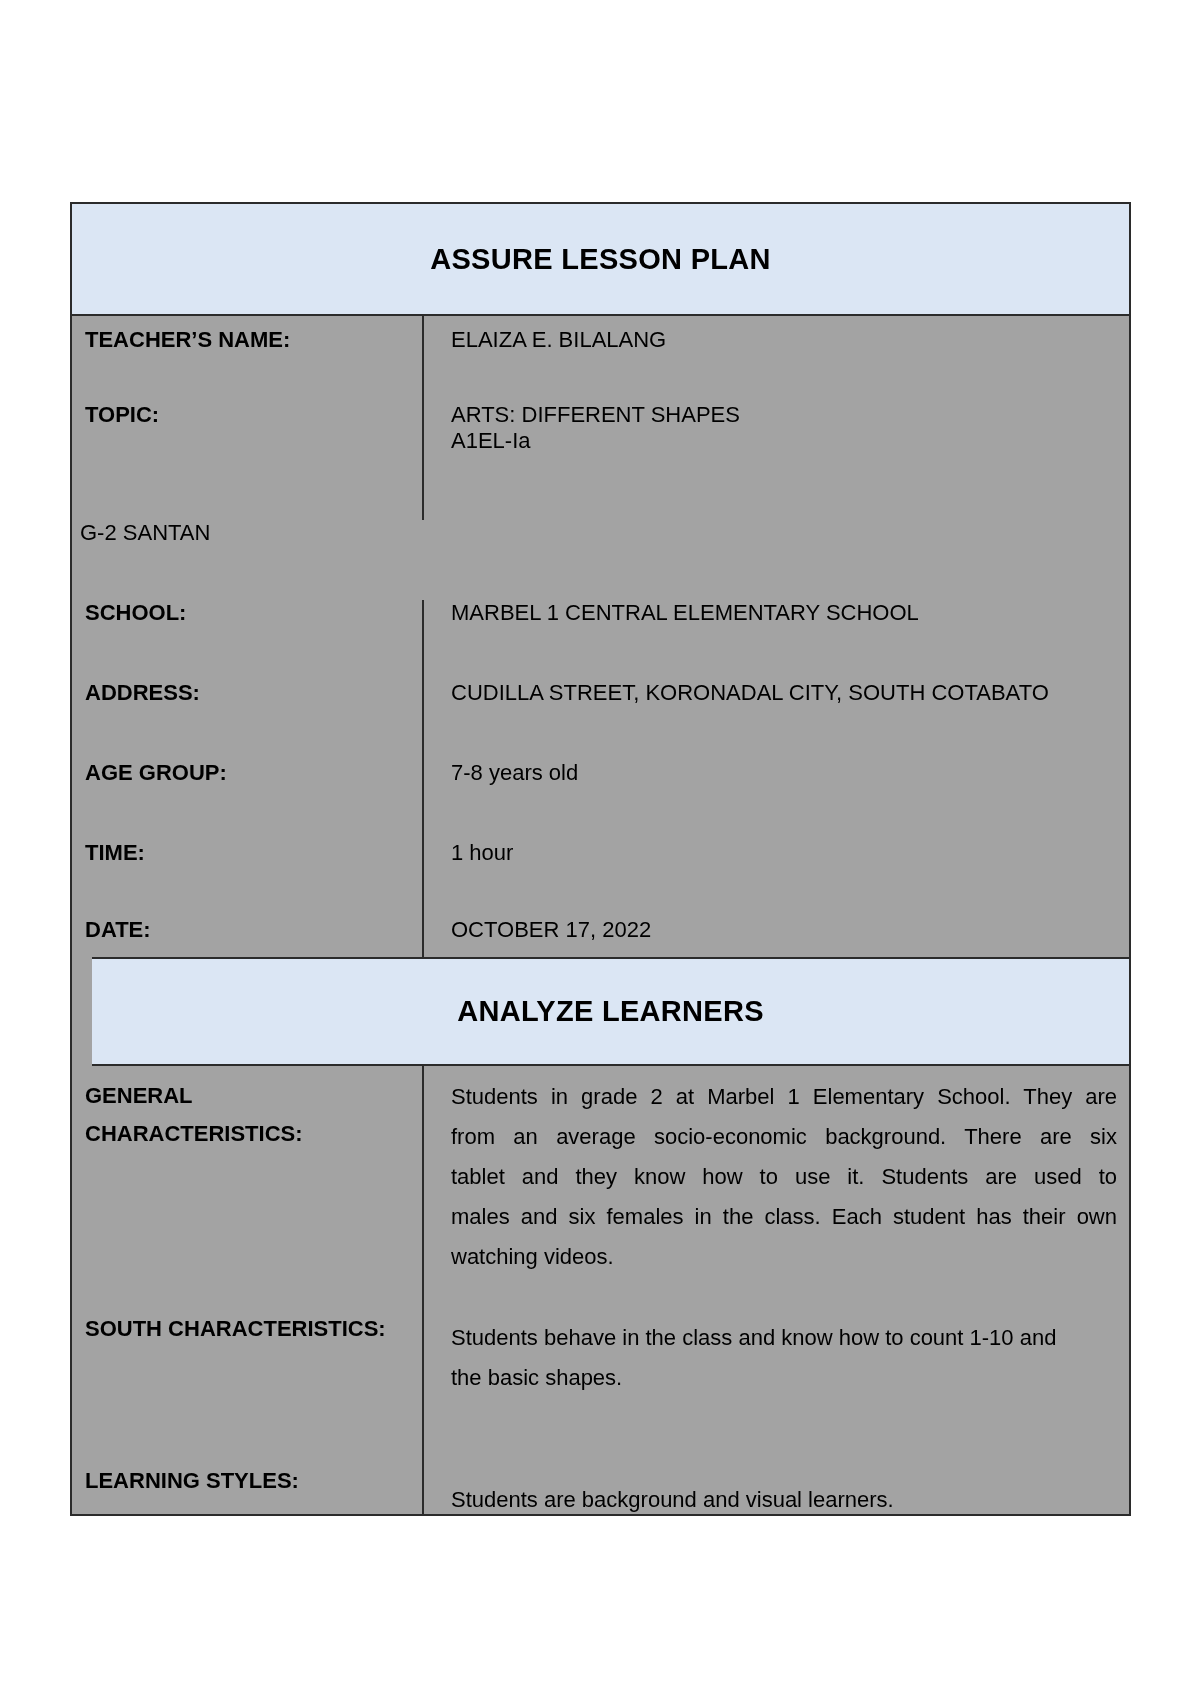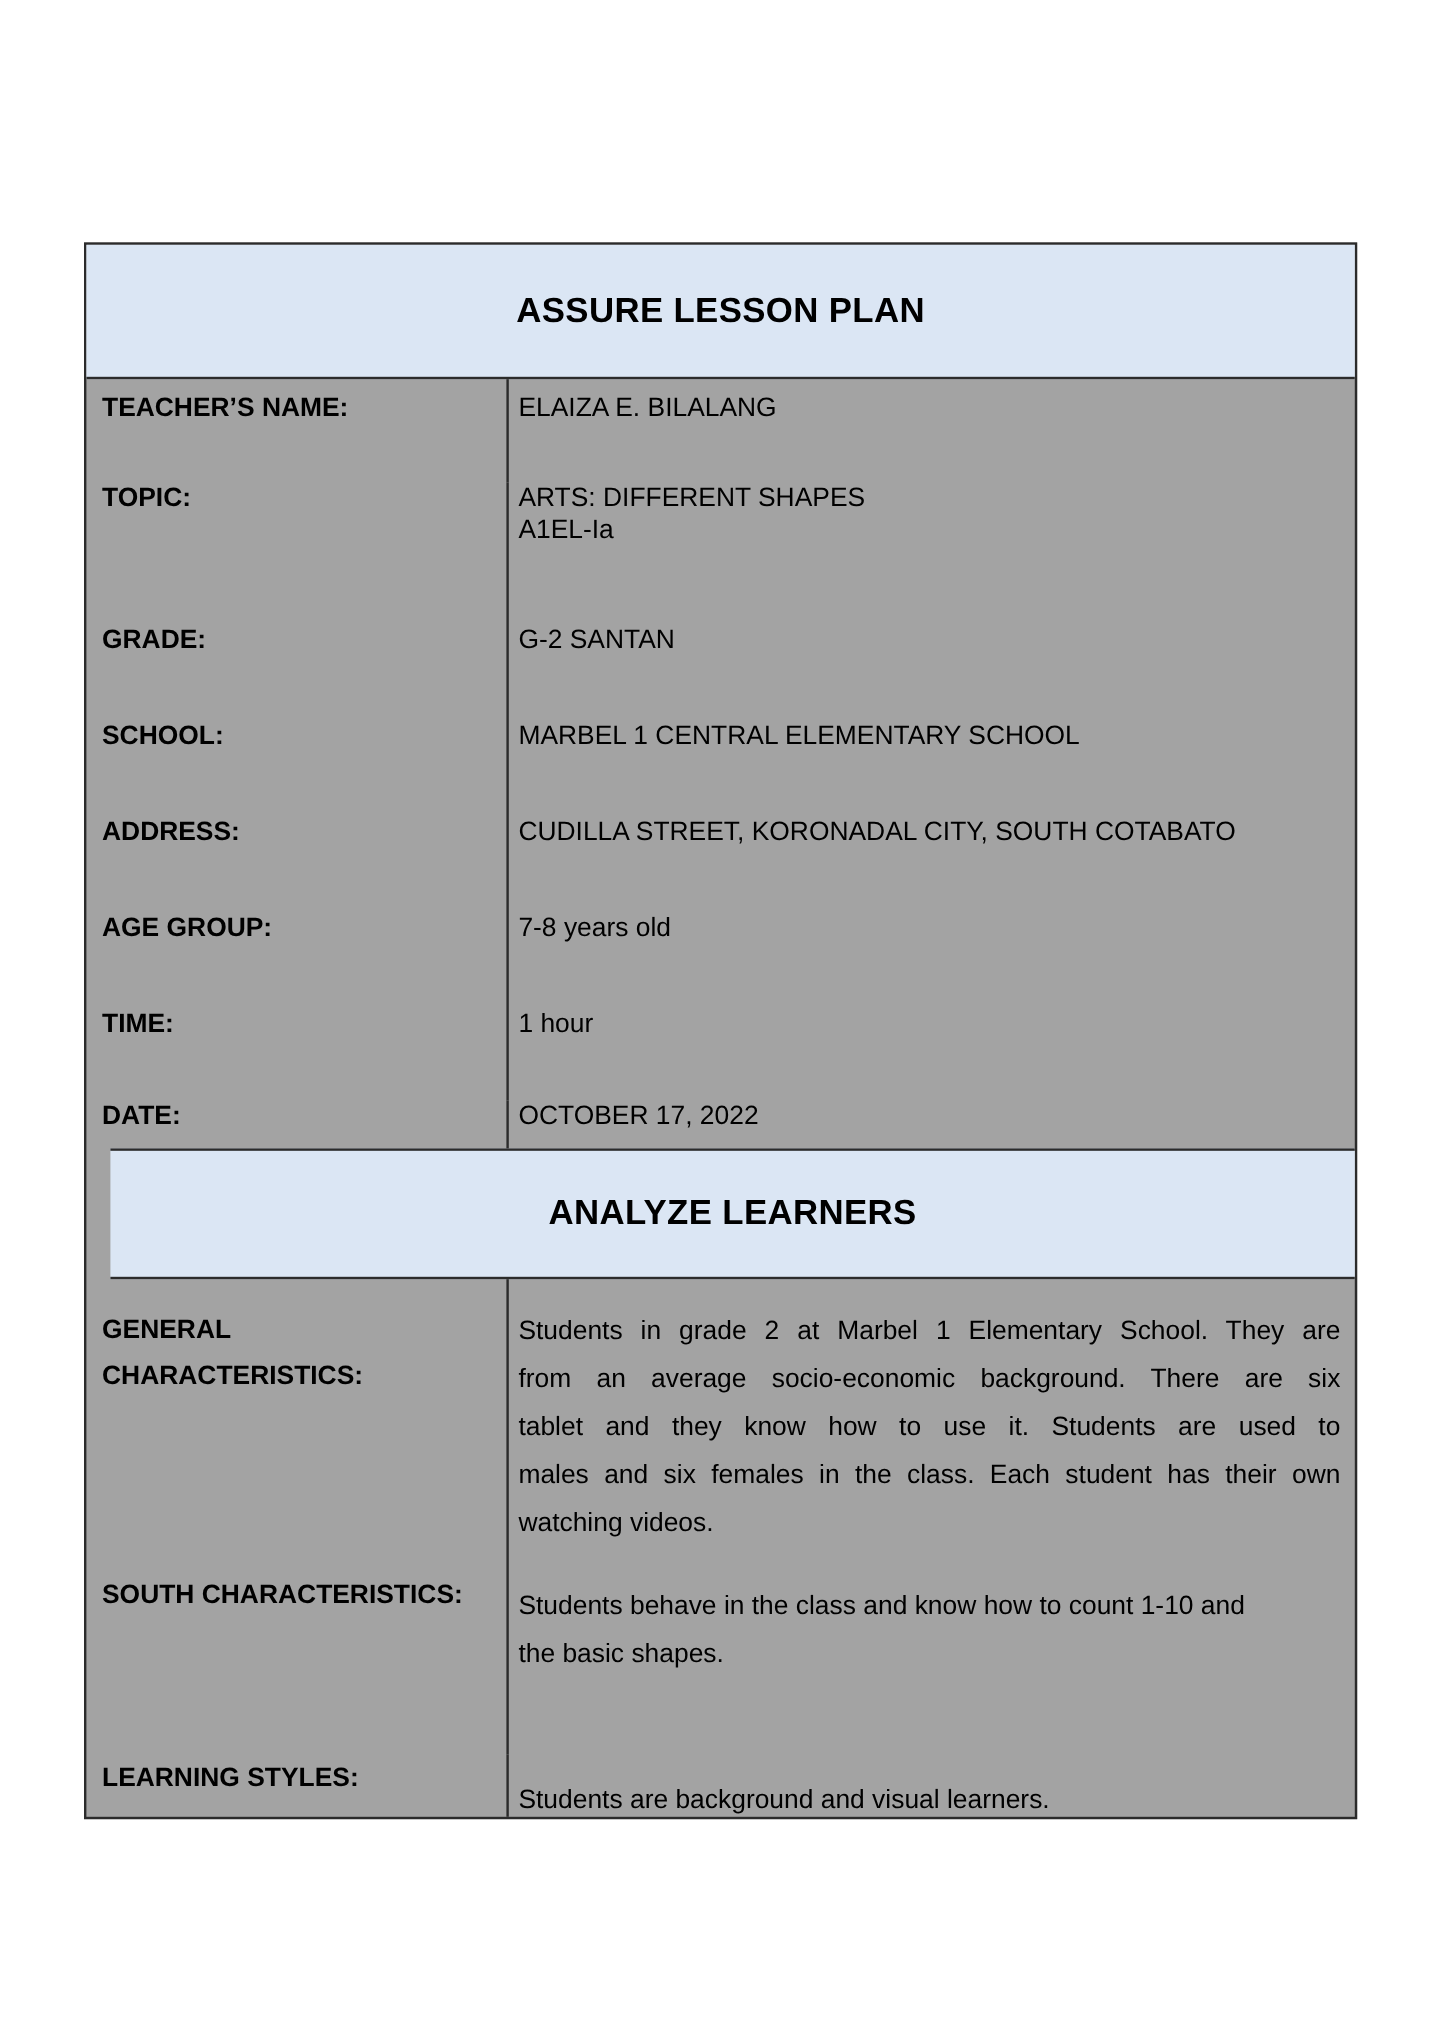--- a/index.html
+++ b/index.html
@@ -20,21 +20,21 @@
   }
 
   .band {
     background: var(--bg);
     display: flex; align-items: center; justify-content: center;
   }
   .band.h1 { height: 112px; border-bottom: 2px solid var(--line); }
   .band.h2 { height: 109px; border-top: 2px solid var(--line); border-bottom: 2px solid var(--line); margin-left: 20px; }
   .band-title { font-weight: bold; font-size: 29px; letter-spacing: 0.3px; }
 
-  .row { display: flex; }
+  .row { display: flex; gap: 19px; }
   .cell-l {
     flex: 0 0 352px; width: 352px;
     border-right: 2px solid var(--line);
     padding-left: 13px;
     font-weight: bold; font-size: 22px;
   }
   .cell-v {
     flex: 1 1 auto;
     padding-left: 8px; padding-right: 12px;
     font-size: 22px;
@@ -43,21 +43,21 @@
   
   .ri1 { height: 86px; }  .ri1 .cell-l, .ri1 .cell-v { padding-top: 11px; }
   .ri2 { height: 118px; }
   .ri3, .ri4, .ri5, .ri6 { height: 80px; }
   .ri7 { height: 77px; }
   .ri8 { height: 40px; }
   .val  { display: block; line-height: 26px; }
   .val2 { display: block; line-height: 26px; }
 
   
-  .ra { height: 244px; } .ra .cell-l, .ra .cell-v { padding-top: 23px; }
+  .ra { height: 244px; } .ra .cell-l, .ra .cell-v { padding-top: 11px; }
   .rb { height: 152px; } .rb .cell-v { padding-top: 8px; }
   .rc { height: 52px; }  .rc .cell-v { padding-top: 18px; }
 
   .lline { line-height: 38px; }
   .pline { line-height: 40px; white-space: nowrap; }
   .justify .pline { white-space: normal; text-align: justify; text-align-last: justify; }
   .justify .pline.last { text-align-last: left; }
 </style>
 </head>
 <body>
@@ -76,21 +76,20 @@
       </div>
     </div>
     <div class="row ri2">
       <div class="cell-l">TOPIC:</div>
       <div class="cell-v">
         <span class="val">ARTS: DIFFERENT SHAPES</span>
         <span class="val2">A1EL-Ia</span>
       </div>
     </div>
     <div class="row ri3">
-      <div class="cell-l">GRADE:</div>
       <div class="cell-v">
         <span class="val">G-2 SANTAN</span>
       </div>
     </div>
     <div class="row ri4">
       <div class="cell-l">SCHOOL:</div>
       <div class="cell-v">
         <span class="val">MARBEL 1 CENTRAL ELEMENTARY SCHOOL</span>
       </div>
     </div>

